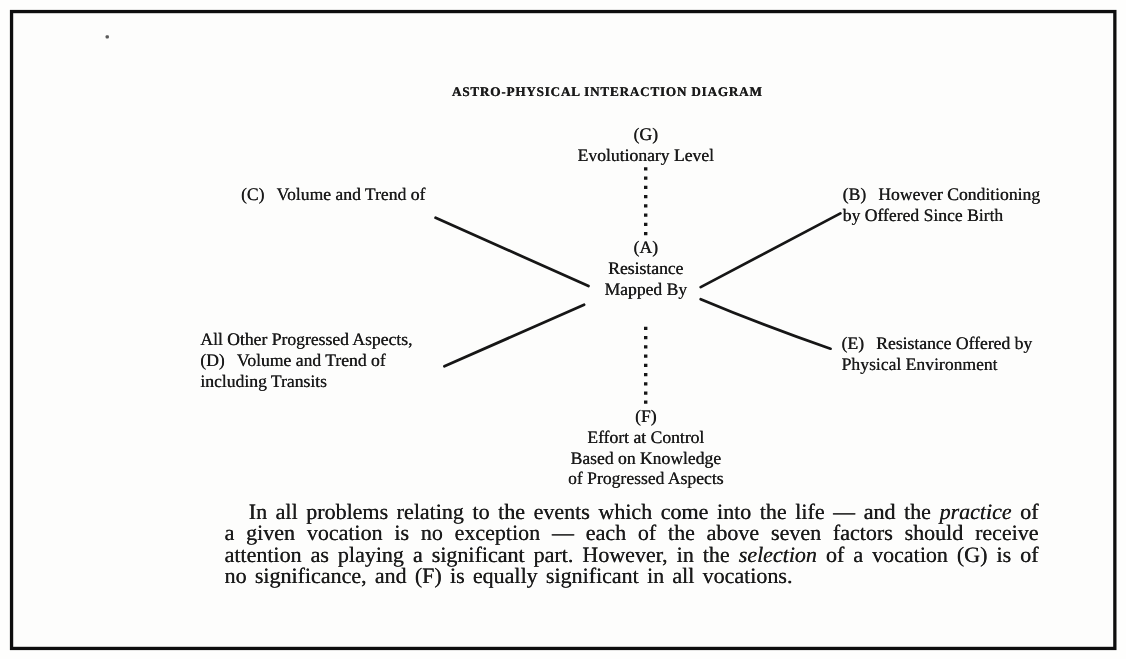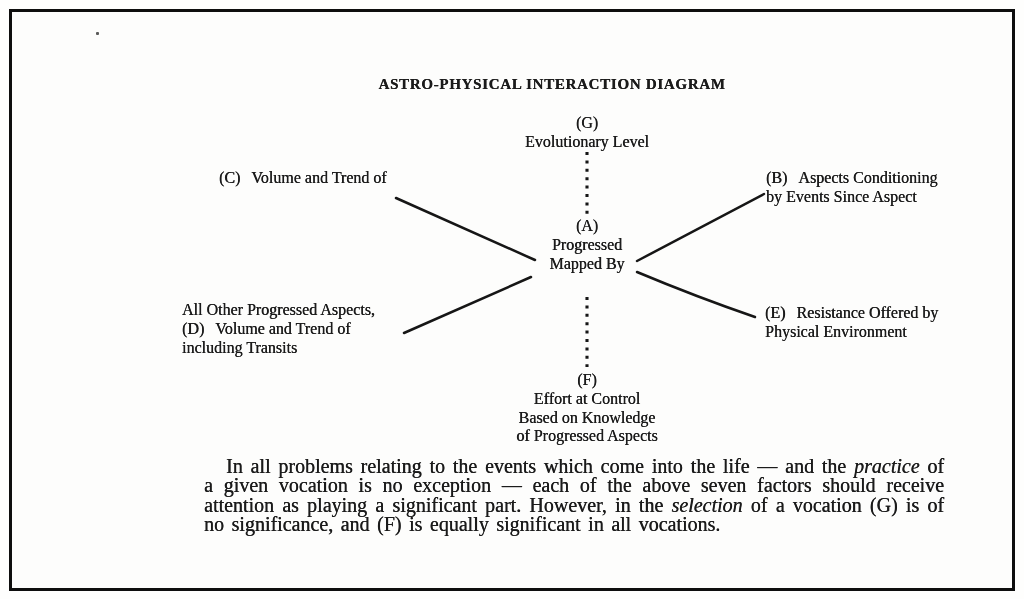--- a/index.html
+++ b/index.html
@@ -34,21 +34,21 @@
     background: #5a5a5a;
     border-radius: 1px;
   }
   .title {
     position: absolute;
     left: 232px;
     top: 76px;
     width: 640px;
     margin: 0;
     text-align: center;
-    font-size: 15px;
+    font-size: 12px;
     font-weight: 700;
     letter-spacing: 0.7px;
     text-shadow: 0.3px 0 0 currentColor;
   }
   .connectors {
     position: absolute;
     left: 0;
     top: 0;
     width: 1024px;
     height: 599px;
@@ -112,38 +112,38 @@
     <line class="dotted" x1="587" y1="297" x2="587" y2="367"></line>
   </svg>
 
   <div class="node" style="left:467px; top:114px;">
     <div>(G)</div>
     <div>Evolutionary Level</div>
   </div>
 
   <div class="node" style="left:467px; top:217px;">
     <div>(A)</div>
-    <div>Progressed</div>
+    <div>Resistance</div>
     <div>Mapped By</div>
   </div>
 
   <div class="node" style="left:467px; top:371px;">
     <div>(F)</div>
     <div>Effort at Control</div>
     <div>Based on Knowledge</div>
     <div>of Progressed Aspects</div>
   </div>
 
   <div class="corner-label" style="left:182px; top:169px;margin-left:37px;">
     <div><span class="lbl-id">(C)</span><span>Volume and Trend of</span></div>
   </div>
 
   <div class="corner-label" style="left:766px; top:169px;">
-    <div><span class="lbl-id">(B)</span><span>Aspects Conditioning</span></div>
-    <div>by Events Since Aspect</div>
+    <div><span class="lbl-id">(B)</span><span>However Conditioning</span></div>
+    <div>by Offered Since Birth</div>
   </div>
 
   <div class="corner-label" style="left:182px; top:301px;">
     <div>All Other Progressed Aspects,</div>
     <div><span class="lbl-id">(D)</span><span>Volume and Trend of</span></div>
     <div>including Transits</div>
   </div>
 
   <div class="corner-label" style="left:765px; top:304px;">
     <div><span class="lbl-id">(E)</span><span>Resistance Offered by</span></div>

